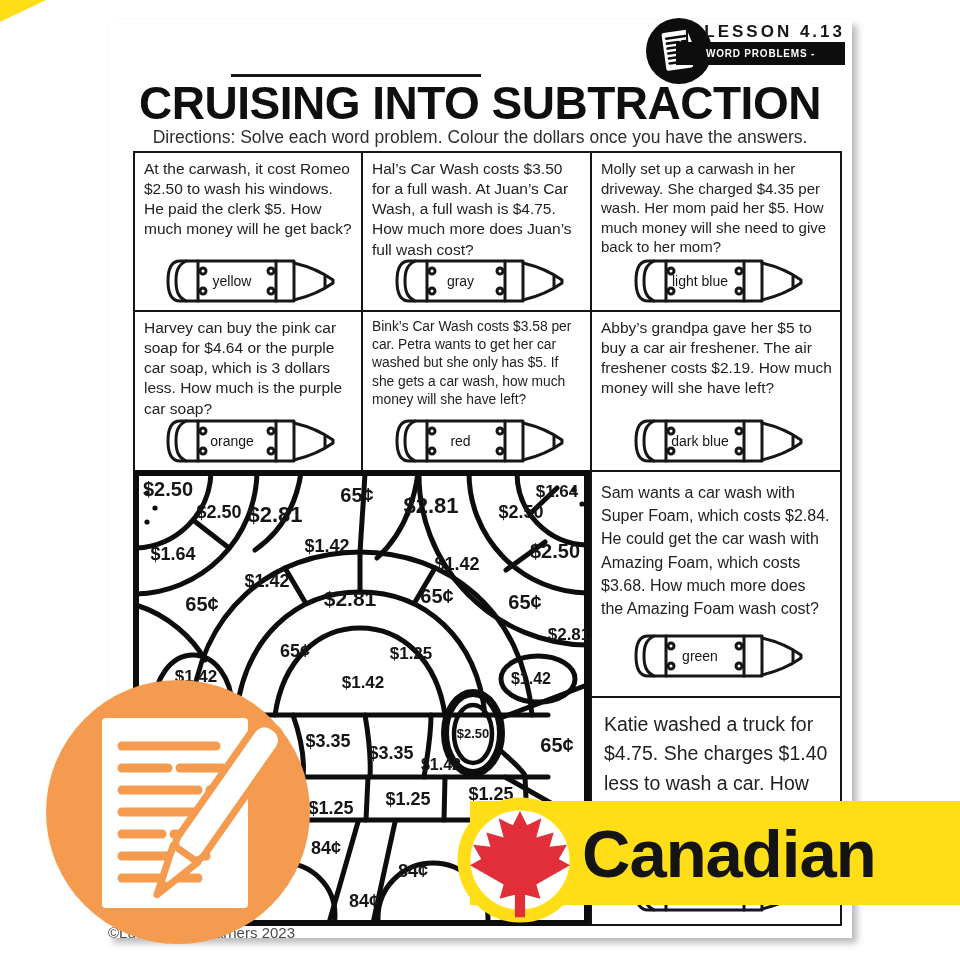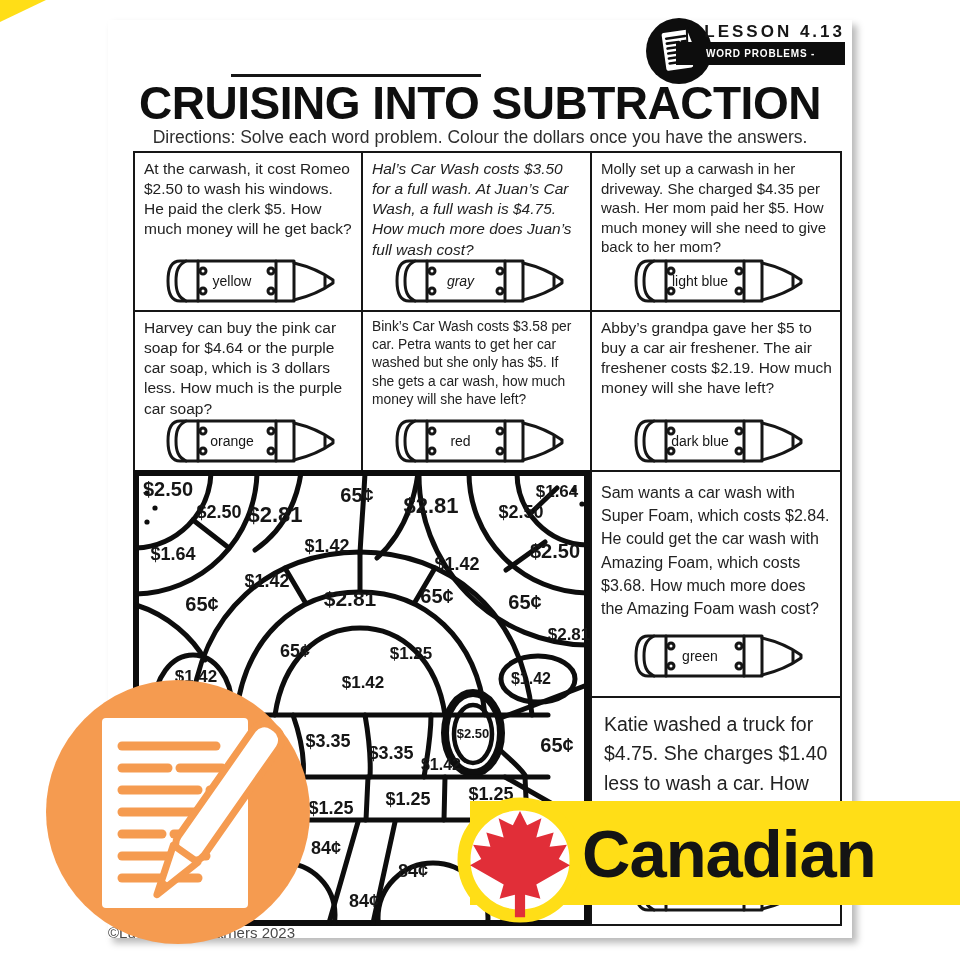--- a/index.html
+++ b/index.html
@@ -111,21 +111,21 @@
         <circle cx="43" cy="16" r="3" fill="none"></circle>
         <circle cx="43" cy="36" r="3" fill="none"></circle>
         <circle cx="111" cy="16" r="3" fill="none"></circle>
         <circle cx="111" cy="36" r="3" fill="none"></circle>
       </g>
     </svg>
     <span class="crayon-label">yellow</span>
   </div>
 </div>
   </div>
-  <div id="cell-2" class="cell" style="left:361px;top:151px;width:231px;height:161px;font-style:italic;">
+  <div id="cell-2" class="cell" style="left:361px;top:151px;width:231px;height:161px;">
     <span class="ptext">Hal’s Car Wash costs $3.50 for a full wash. At Juan’s Car Wash, a full wash is $4.75. How much more does Juan’s full wash cost?</span>
     <div class="crayon-slot">
   <div style="position:relative;width:176px;height:52px;">
     <svg width="176" height="52" viewBox="0 0 176 52">
       <g stroke="#161616" stroke-width="3" fill="#ffffff" stroke-linecap="round" stroke-linejoin="round">
         <path d="M20,6 L134,6 L134,46 L20,46 C12,46 8,40 8,26 C8,12 12,6 20,6 Z"></path>
         <path d="M26,6 C18,10 16,16 16,26 C16,36 18,42 26,46" fill="none"></path>
         <line x1="38" y1="6" x2="38" y2="46"></line>
         <line x1="116" y1="6" x2="116" y2="46"></line>
         <path d="M134,8 C151,12 166,20 173,25 L173,28 C166,33 151,41 134,45" fill="none"></path>

